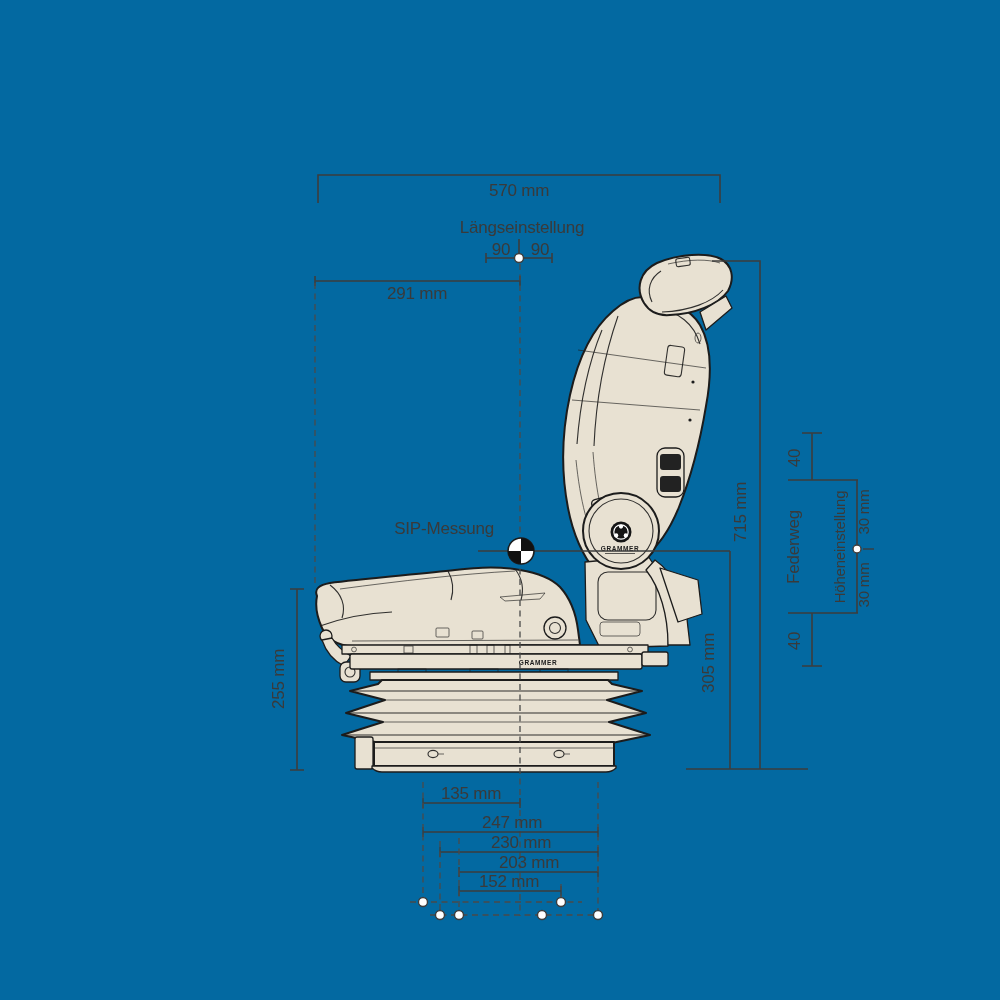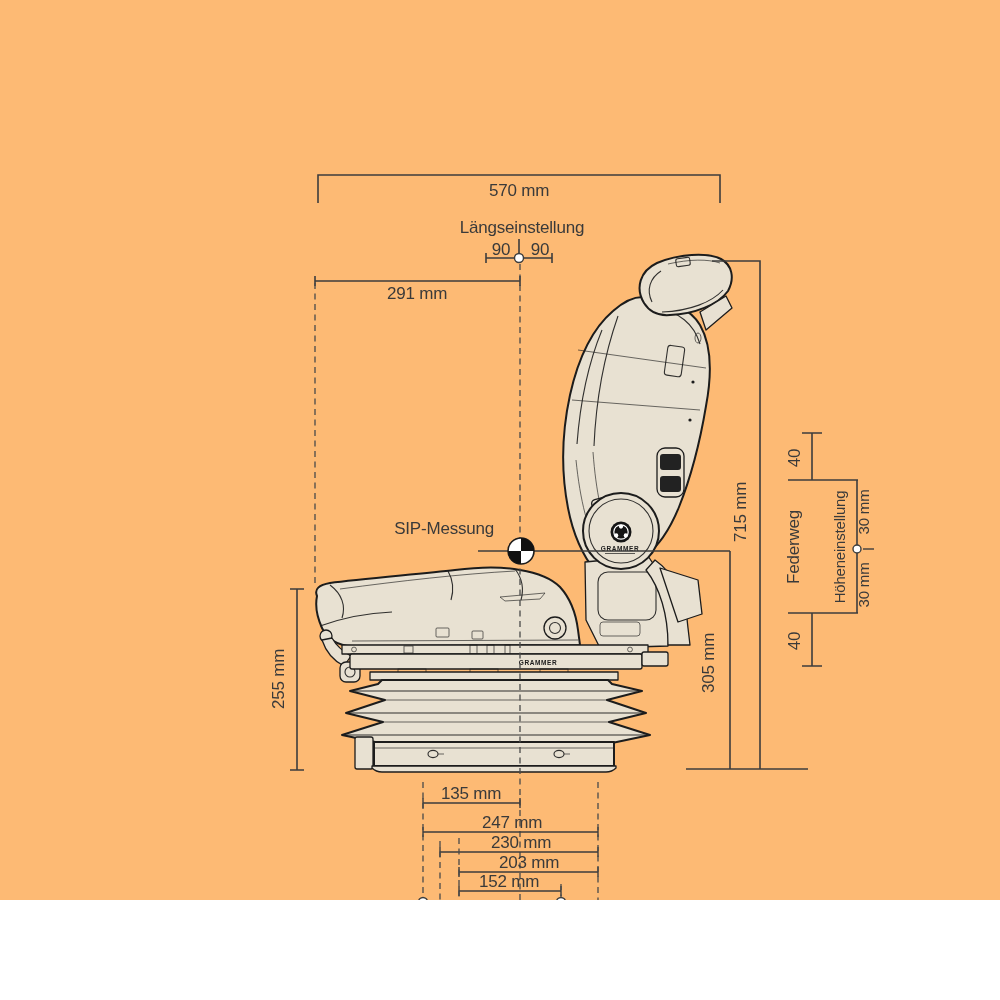--- a/index.html
+++ b/index.html
@@ -1,16 +1,16 @@
 <!DOCTYPE html>
 <html><head>
 <meta charset="utf-8">
 <style>
   html,body{margin:0;padding:0;background:#fff;}
-  .canvas{position:relative;width:1000px;height:900px;background:#fdba74;overflow:hidden;
+  .canvas{position:relative;width:1000px;height:1000px;background:#0369a1;overflow:hidden;
           font-family:"Liberation Sans",sans-serif;text-align:center;}
   svg{position:absolute;left:0;top:0;}
   .dim{stroke:#3d3d3d;stroke-width:1.6;fill:none;}
   .dimthin{stroke:#3d3d3d;stroke-width:1.4;fill:none;}
   .dash{stroke:#4a4a4a;stroke-width:1.3;fill:none;stroke-dasharray:6 4.5;}
   .dtext{font-size:17px;fill:#3a3a3a;letter-spacing:-0.2px;}
   .dtext-sm{font-size:15px;fill:#3a3a3a;letter-spacing:-0.2px;}
   .mid{text-anchor:middle;}
   .seatfill{fill:#e8e1d2;stroke:#1c1c1c;stroke-width:2;stroke-linejoin:round;}
   .seatfill-thin{fill:#e8e1d2;stroke:#1c1c1c;stroke-width:1.3;stroke-linejoin:round;}

